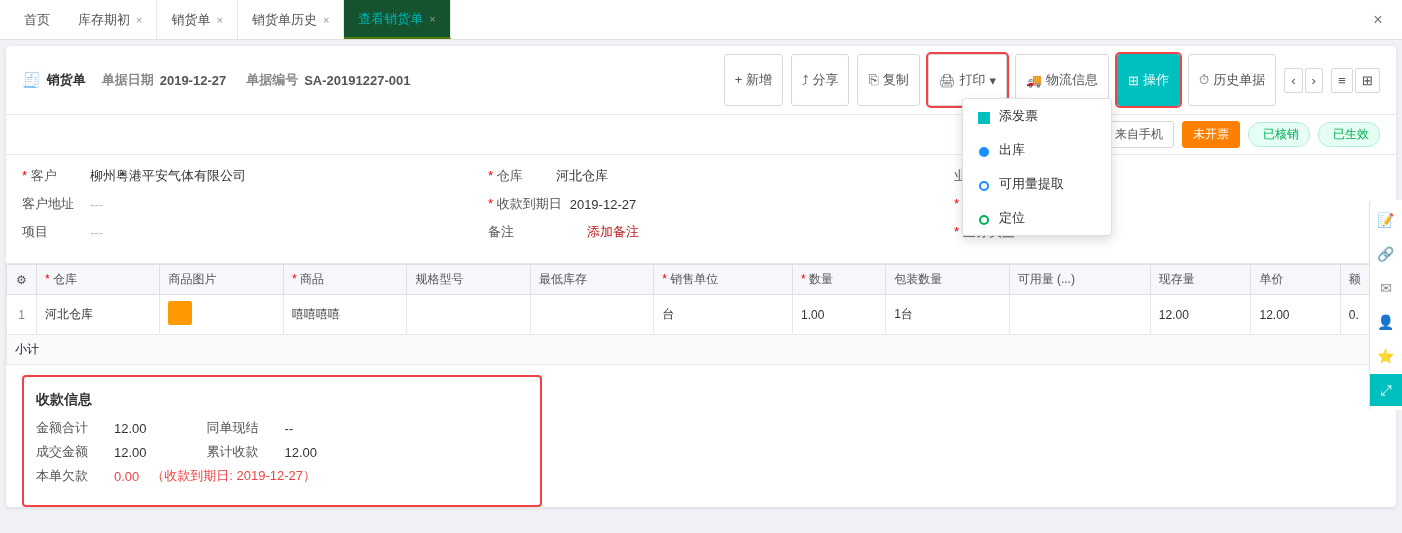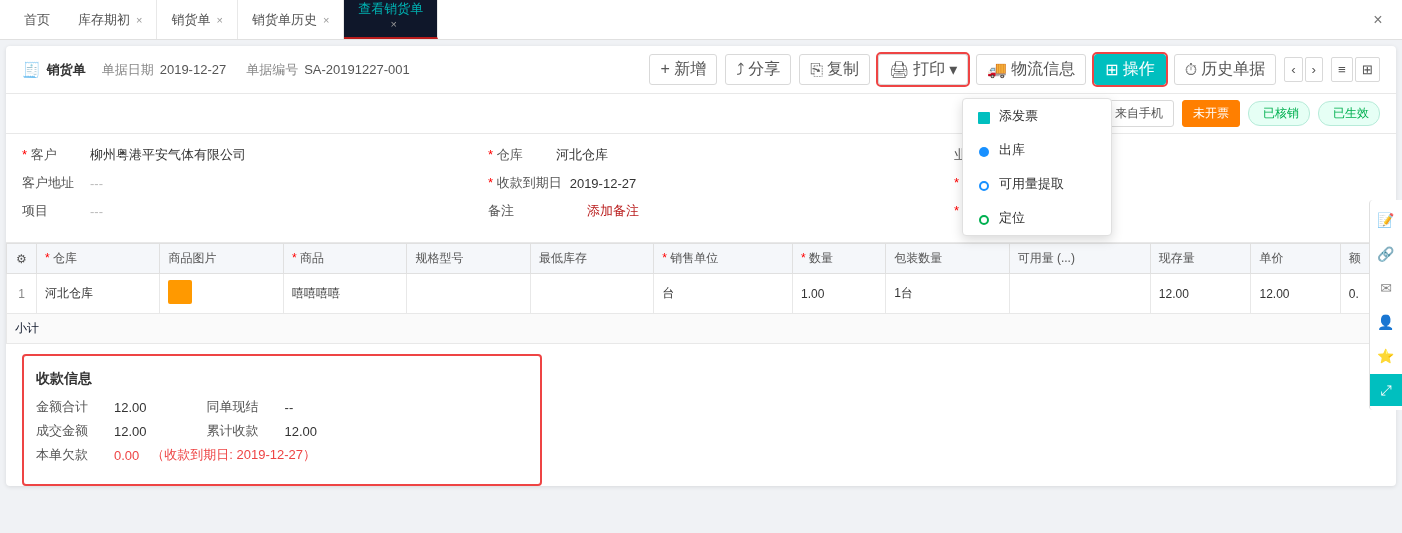--- a/index.html
+++ b/index.html
@@ -9,23 +9,22 @@
     .tab-bar {
       display: flex; align-items: center; background: #fff;
       border-bottom: 1px solid #e0e0e0; padding: 0 10px; height: 40px;
     }
     .tab-item {
       display: flex; align-items: center; padding: 0 14px; height: 100%;
       cursor: pointer; font-size: 13px; color: #555; border-right: 1px solid #e8e8e8;
       white-space: nowrap;
     }
     .tab-item.active {
-      background: #0f172a; color: #00b0b0; font-weight: 500;
-      border-bottom: 2px solid #b91c1c;
-      flex-direction: column;
+      background: #14532d; color: #00b0b0; font-weight: 500;
+      border-bottom: 2px solid #4d7c0f;
     }
     .tab-close {
       margin-left: 6px; color: #999; font-size: 11px; cursor: pointer;
     }
     .tab-home { font-size: 13px; color: #555; padding: 0 14px; cursor: pointer; }
     .tab-spacer { flex: 1; }
     .tab-x-btn {
       width: 28px; height: 28px; display: flex; align-items: center;
       justify-content: center; cursor: pointer; color: #777; font-size: 16px;
     }
@@ -36,30 +35,30 @@
       box-shadow: 0 1px 4px rgba(0,0,0,0.1);
     }
 
     
     .doc-header {
       display: flex; align-items: center; padding: 8px 16px;
       border-bottom: 1px solid #e8e8e8; gap: 16px; flex-wrap: wrap;
     }
     .doc-title { display: flex; align-items: center; gap: 6px; font-weight: 600; color: #333; }
     .doc-title-icon { color: #00b0b0; font-size: 15px; }
-    .doc-meta { display: flex; align-items: flex-end; gap: 20px; flex: 1; }
+    .doc-meta { display: flex; align-items: flex-end; gap: 20px; flex: 1; font-weight: bold; }
     .doc-meta-item { display: flex; align-items: center; gap: 6px; color: #555; font-size: 13px; }
     .doc-meta-label { color: #888; }
     .doc-actions {
       display: flex; align-items: center; gap: 8px; margin-left: auto;
     }
     .action-btn {
       display: flex; align-items: center; gap: 4px;
-      padding: 4px 10px; border: 1px solid #d9d9d9; background: #fff;
-      border-radius: 3px; cursor: pointer; font-size: 16px; color: #555;
+      padding: 16px 10px; border: 1px solid #d9d9d9; background: #fff;
+      border-radius: 3px; cursor: pointer; font-size: 13px; color: #555;
       white-space: nowrap;
     }
     .action-btn.active-tab-btn {
       background: #00bfbf; color: #fff; border-color: #00bfbf;
     }
     .nav-arrows { display: flex; gap: 2px; }
     .nav-arrow { padding: 4px 6px; border: 1px solid #d9d9d9; background: #fff; cursor: pointer; color: #555; border-radius: 2px; }
     .view-btns { display: flex; gap: 2px; }
     .view-btn { padding: 4px 6px; border: 1px solid #d9d9d9; background: #fff; cursor: pointer; color: #555; border-radius: 2px; }
 

